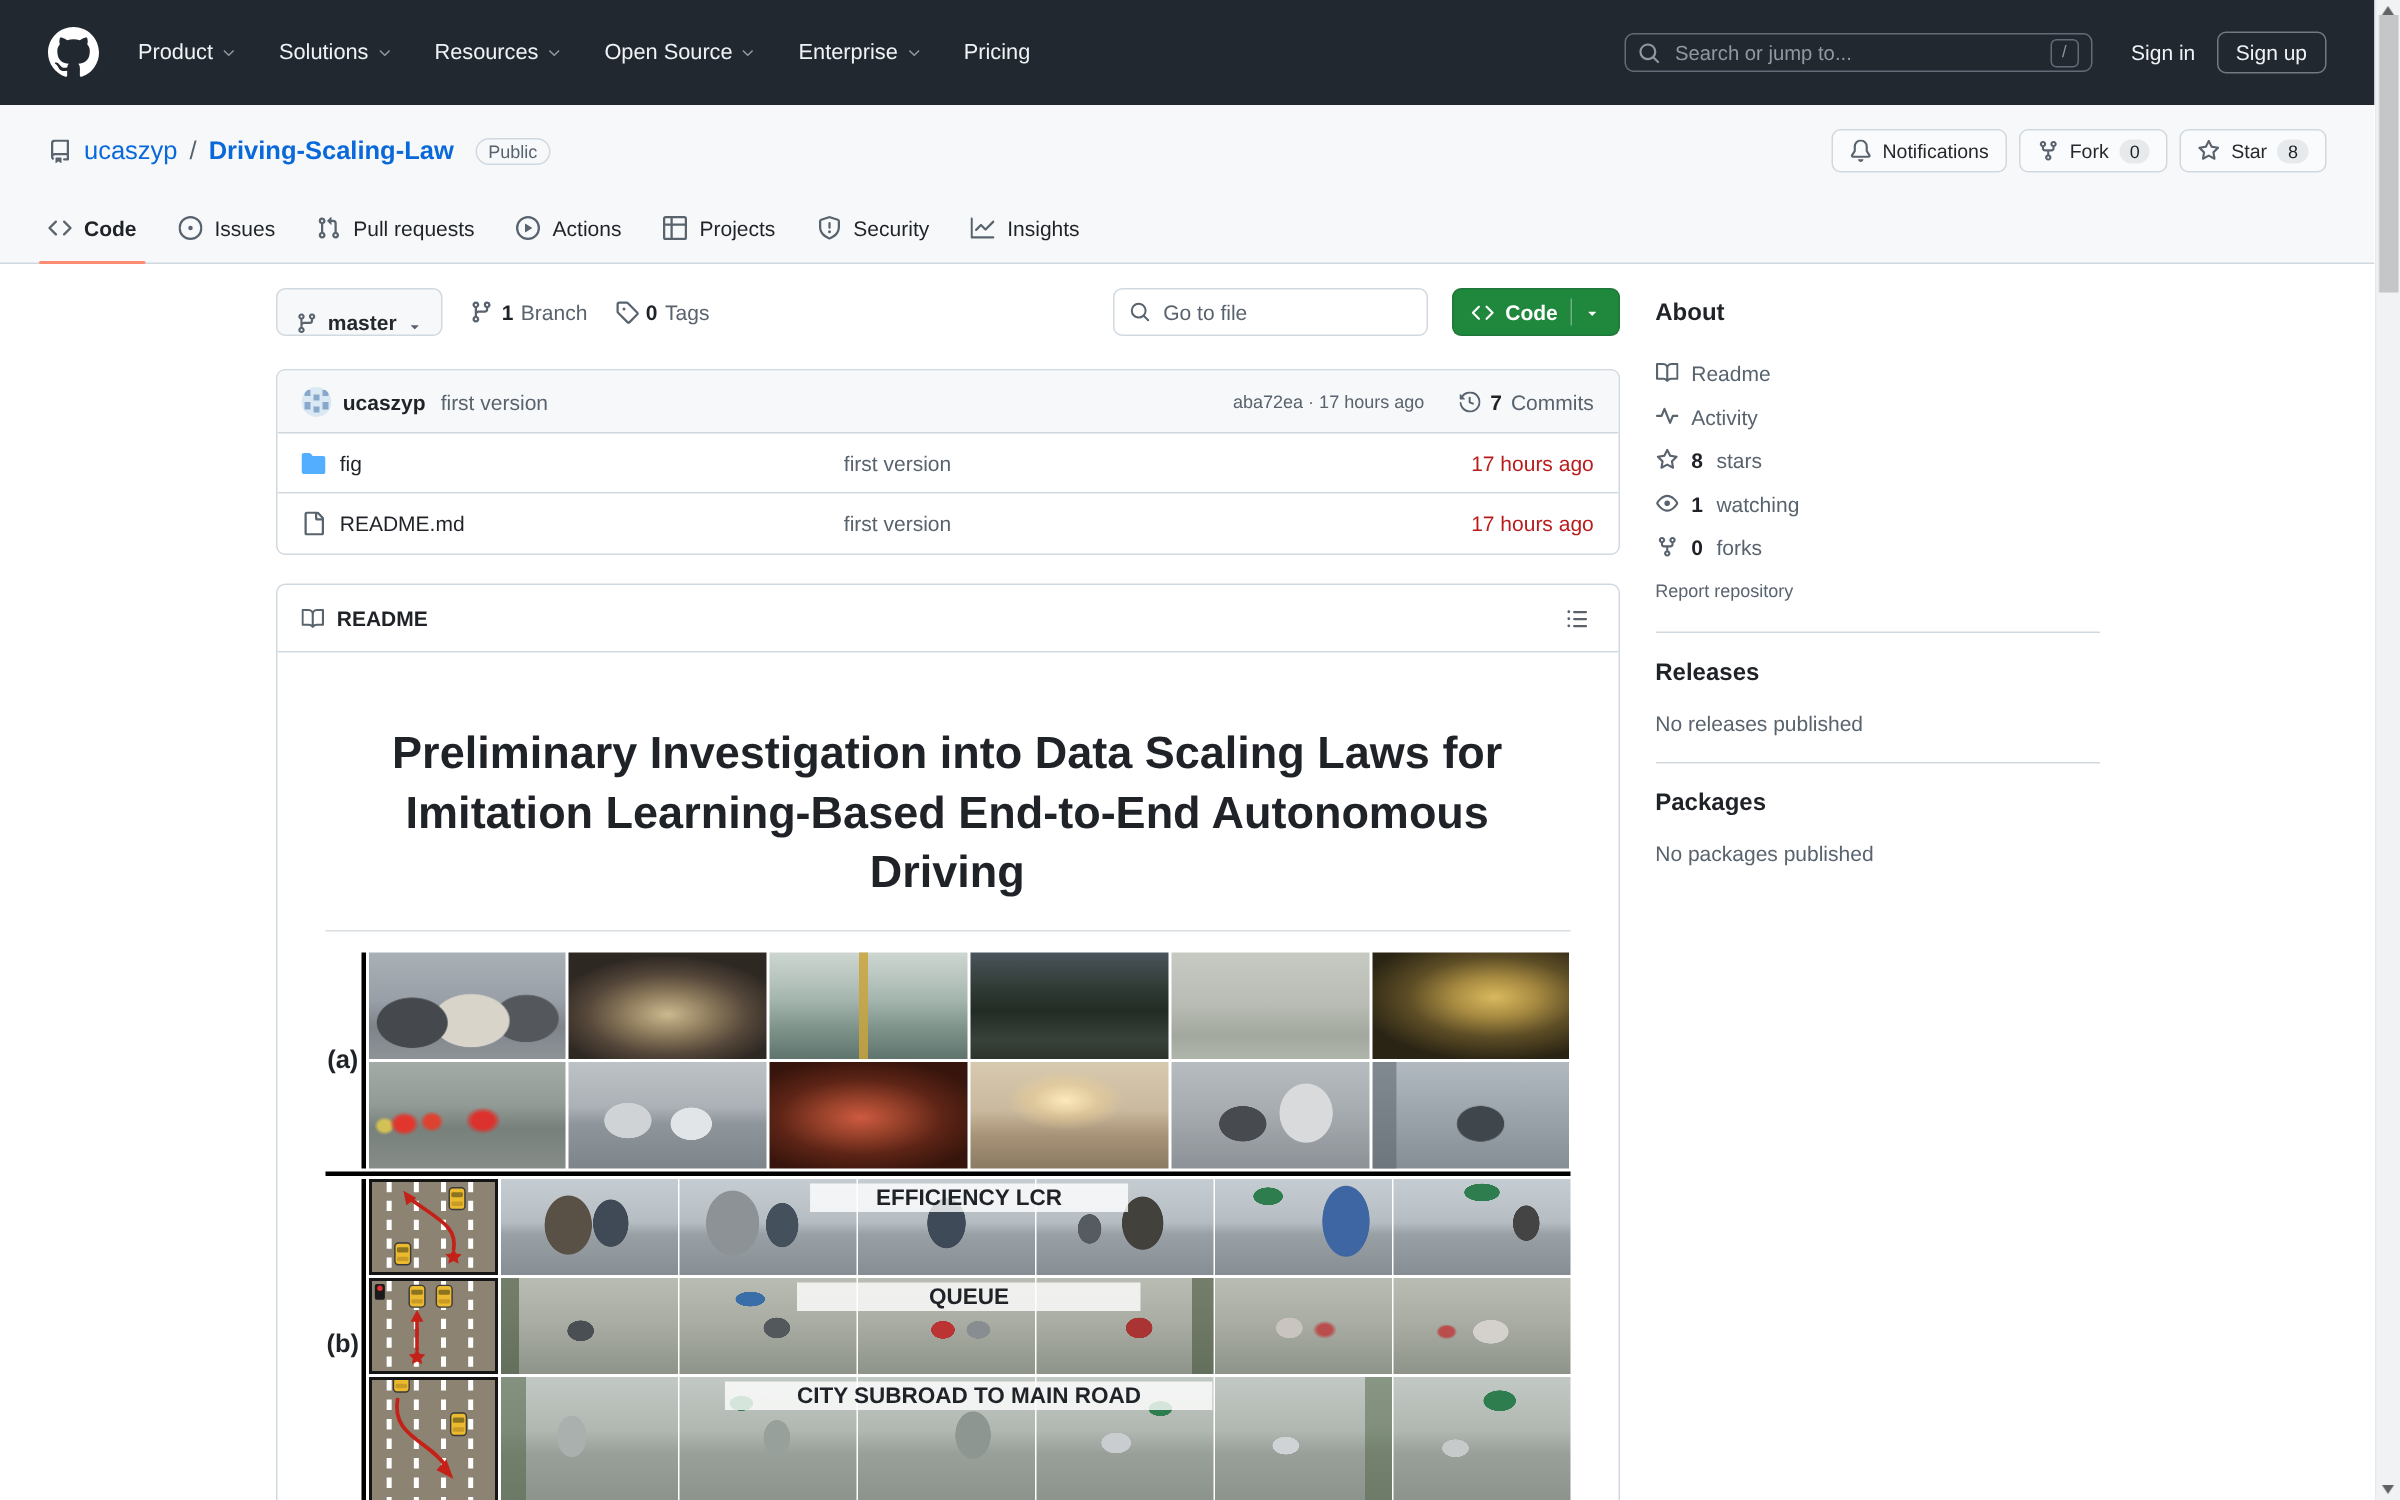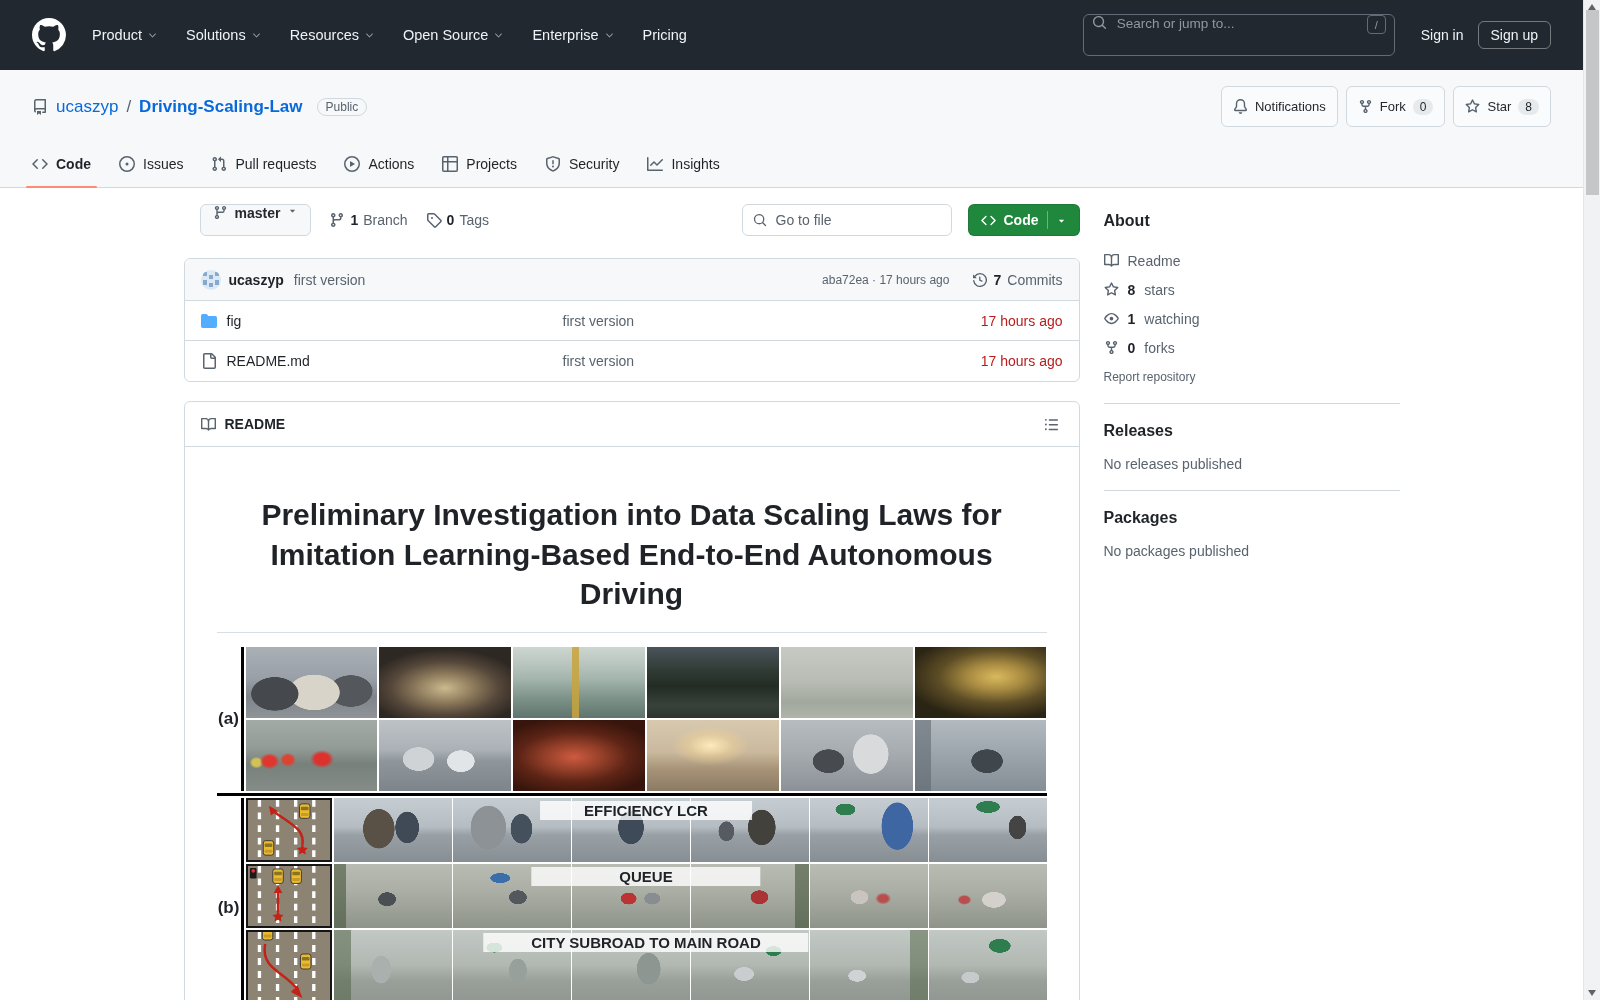--- a/index.html
+++ b/index.html
@@ -9,65 +9,65 @@
   .oi { width:16px; height:16px; fill:currentColor; flex-shrink:0; display:block; }
 
   .page { width:1583px; height:1000px; overflow:hidden; }
 
   
   .gh-header { background:#212830; height:70px; display:flex; align-items:center; padding:0 32px; }
   .gh-logo { width:34px; height:34px; fill:#fff; margin-right:26px; cursor:pointer; }
   .gh-nav { display:flex; align-items:center; gap:28px; }
   .gh-nav-item { display:flex; align-items:center; gap:5px; color:#f0f3f6; font-size:14.5px; cursor:pointer; }
   .gh-nav-item .chev { width:11px; height:11px; fill:#9198a1; }
-  .gh-search { margin-left:auto; width:312px; height:42px; border:1px solid #636c76; border-radius:6px;
-    display:flex; align-items:flex-start; gap:8px; padding:0 8px; color:#9198a1; }
+  .gh-search { margin-left:auto; width:312px; height:26px; border:1px solid #636c76; border-radius:6px;
+    display:flex; align-items:center; gap:8px; padding:0 8px; color:#9198a1; }
   .gh-search .oi { width:15px; height:15px; color:#9198a1; }
   .gh-search input { background:transparent; border:none; outline:none; color:#cdd3da; font-size:13.5px; flex:1;
     font-family:"Liberation Sans",sans-serif; }
   .gh-search input::placeholder { color:#9198a1; }
   .slash-kbd { width:19px; height:19px; border:1px solid #636c76; border-radius:4px; font-size:11px;
     display:flex; align-items:center; justify-content:center; color:#9198a1; }
   .signin { color:#f0f3f6; font-size:14px; margin:0 14px 0 26px; cursor:pointer; }
   .signup { color:#f0f3f6; font-size:14px; border:1px solid rgba(255,255,255,.38); border-radius:6px;
     padding:5px 12px; cursor:pointer; background:transparent; font-family:"Liberation Sans",sans-serif; }
 
   
   .repo-band { background:#f6f8fa; border-bottom:1px solid #d1d9e0; padding:16px 32px 0 32px; }
   .crumb-row { display:flex; align-items:center; }
   .crumb-left { display:flex; align-items:center; gap:8px; }
   .repo-icon { color:#59636e; }
   .crumb-owner { color:#0969da; font-size:17px; }
   .crumb-sep { color:#59636e; font-size:17px; }
   .crumb-name { color:#0969da; font-size:17px; font-weight:700; }
   .pill { border:1px solid #d1d9e0; color:#59636e; border-radius:2em; font-size:12px; padding:1px 8px; margin-left:6px; }
   .crumb-actions { margin-left:auto; display:flex; gap:8px; }
-  .hbtn { height:41px; display:inline-flex; align-items:center; gap:7px; background:#fafbfc;
+  .hbtn { height:29px; display:inline-flex; align-items:center; gap:7px; background:#fafbfc;
     border:1px solid #d1d9e0; border-radius:6px; padding:0 11px; font-size:13px; color:#25292e;
     cursor:pointer; font-family:"Liberation Sans",sans-serif; }
   .hbtn .oi { width:15px; height:15px; color:#59636e; }
   .cnt { background:rgba(175,184,193,.25); border-radius:2em; font-size:12px; padding:1px 7px; color:#1f2328; }
   .tabs { display:flex; margin-top:14px; margin-left:-14px; }
   .tab { display:flex; align-items:center; gap:8px; padding:0 14px; height:46px; font-size:14px;
     color:#1f2328; cursor:pointer; position:relative; }
   .tab .oi { color:#59636e; }
   .tab.active { font-weight:600; }
   .tab.active::after { content:""; position:absolute; left:8px; right:8px; bottom:-1px; height:2px;
     background:#fd8c73; border-radius:3px; }
 
   
   .container { width:1216px; margin:0 auto; display:flex; gap:24px; padding-top:16px; }
   .main-col { flex:1; min-width:0; }
   .sidebar { width:296px; flex-shrink:0; padding-top:8px; }
 
   
   .toolbar { display:flex; align-items:center; }
-  .btn { height:32px; display:inline-flex; align-items:flex-start; gap:7px; background:#f6f8fa;
+  .btn { height:32px; display:inline-flex; align-items:flex-end; gap:7px; background:#f6f8fa;
     border:1px solid #d1d9e0; border-radius:6px; padding:0 12px; font-size:14px; color:#25292e;
-    cursor:pointer; font-family:"Liberation Sans",sans-serif;margin-left:16px; }
+    cursor:pointer; font-family:"Liberation Sans",sans-serif; }
   .btn .oi { width:15px; height:15px; color:#59636e; }
   .btn-branch { font-weight:600; }
   .caret { width:11px; height:11px; fill:#59636e; }
   .meta-link { display:flex; align-items:center; gap:5px; font-size:14px; color:#59636e; margin-left:18px; cursor:pointer; }
   .meta-link b { color:#1f2328; }
   .goto { margin-left:auto; width:210px; height:32px; border:1px solid #d1d9e0; border-radius:6px;
     display:flex; align-items:center; gap:7px; padding:0 10px; color:#59636e; background:#fff; }
   .goto .oi { width:14px; height:14px; }
   .goto input { border:none; outline:none; font-size:14px; color:#1f2328; flex:1; width:100%;
     font-family:"Liberation Sans",sans-serif; }
@@ -561,20 +561,26 @@
       <h2 class="sb-h2">About</h2>
       <ul class="sb-list">
         <li class="sb-item">
           <svg class="oi" viewBox="0 0 16 16">
               <path d="M0 1.75A.75.75 0 0 1 .75 1h4.253c1.227 0 2.317.59 3 1.501A3.743 3.743 0 0 1 11.006 1h4.245a.75.75 0 0 1 .75.75v10.5a.75.75 0 0 1-.75.75h-4.507a2.25 2.25 0 0 0-1.591.659l-.622.621a.75.75 0 0 1-1.06 0l-.622-.621A2.25 2.25 0 0 0 5.258 13H.75a.75.75 0 0 1-.75-.75Zm7.251 10.324.004-5.073-.002-2.253A2.25 2.25 0 0 0 5.003 2.5H1.5v9h3.757a3.75 3.75 0 0 1 1.994.574ZM8.755 4.75l-.004 7.322a3.752 3.752 0 0 1 1.992-.572H14.5v-9h-3.495a2.25 2.25 0 0 0-2.25 2.25Z"></path>
             </svg>
           <span>Readme</span>
         </li>
         <li class="sb-item">
           <svg class="oi" viewBox="0 0 16 16">
+              <path d="M6 2c.306 0 .582.187.696.471L10 10.731l1.304-3.26A.751.751 0 0 1 12 7h3.25a.75.75 0 0 1 0 1.5h-2.742l-1.812 4.528a.751.751 0 0 1-1.392 0L6 4.77 4.696 8.03A.75.75 0 0 1 4 8.5H.75a.75.75 0 0 1 0-1.5h2.742l1.812-4.529A.751.751 0 0 1 6 2Z"></path>
+            </svg>
+          <span>Activity</span>
+        </li>
+        <li class="sb-item">
+          <svg class="oi" viewBox="0 0 16 16">
               <path d="M8 .25a.75.75 0 0 1 .673.418l1.882 3.815 4.21.612a.75.75 0 0 1 .416 1.279l-3.046 2.97.719 4.192a.751.751 0 0 1-1.088.791L8 12.347l-3.766 1.98a.75.75 0 0 1-1.088-.79l.72-4.194L.818 6.374a.75.75 0 0 1 .416-1.28l4.21-.611L7.327.668A.75.75 0 0 1 8 .25Zm0 2.445L6.615 5.5a.75.75 0 0 1-.564.41l-3.097.45 2.24 2.184a.75.75 0 0 1 .216.664l-.528 3.084 2.769-1.456a.75.75 0 0 1 .698 0l2.77 1.456-.53-3.084a.75.75 0 0 1 .216-.664l2.24-2.183-3.096-.45a.75.75 0 0 1-.564-.41L8 2.694Z"></path>
             </svg>
           <b>8</b>
           <span>stars</span>
         </li>
         <li class="sb-item">
           <svg class="oi" viewBox="0 0 16 16">
               <path d="M8 2c1.981 0 3.671.992 4.933 2.078 1.27 1.091 2.187 2.345 2.637 3.023a1.62 1.62 0 0 1 0 1.798c-.45.678-1.367 1.932-2.637 3.023C11.67 13.008 9.981 14 8 14c-1.981 0-3.671-.992-4.933-2.078C1.797 10.83.88 9.576.43 8.898a1.62 1.62 0 0 1 0-1.798c.45-.677 1.367-1.931 2.637-3.022C4.33 2.992 6.019 2 8 2ZM1.679 7.932a.12.12 0 0 0 0 .136c.411.622 1.241 1.75 2.366 2.717C5.176 11.758 6.527 12.5 8 12.5c1.473 0 2.825-.742 3.955-1.715 1.124-.967 1.954-2.096 2.366-2.717a.12.12 0 0 0 0-.136c-.412-.621-1.242-1.75-2.366-2.717C10.824 4.242 9.473 3.5 8 3.5c-1.473 0-2.825.742-3.955 1.715-1.124.967-1.954 2.096-2.366 2.717ZM8 10a2 2 0 1 1-.001-3.999A2 2 0 0 1 8 10Z"></path>
             </svg>
           <b>1</b>

